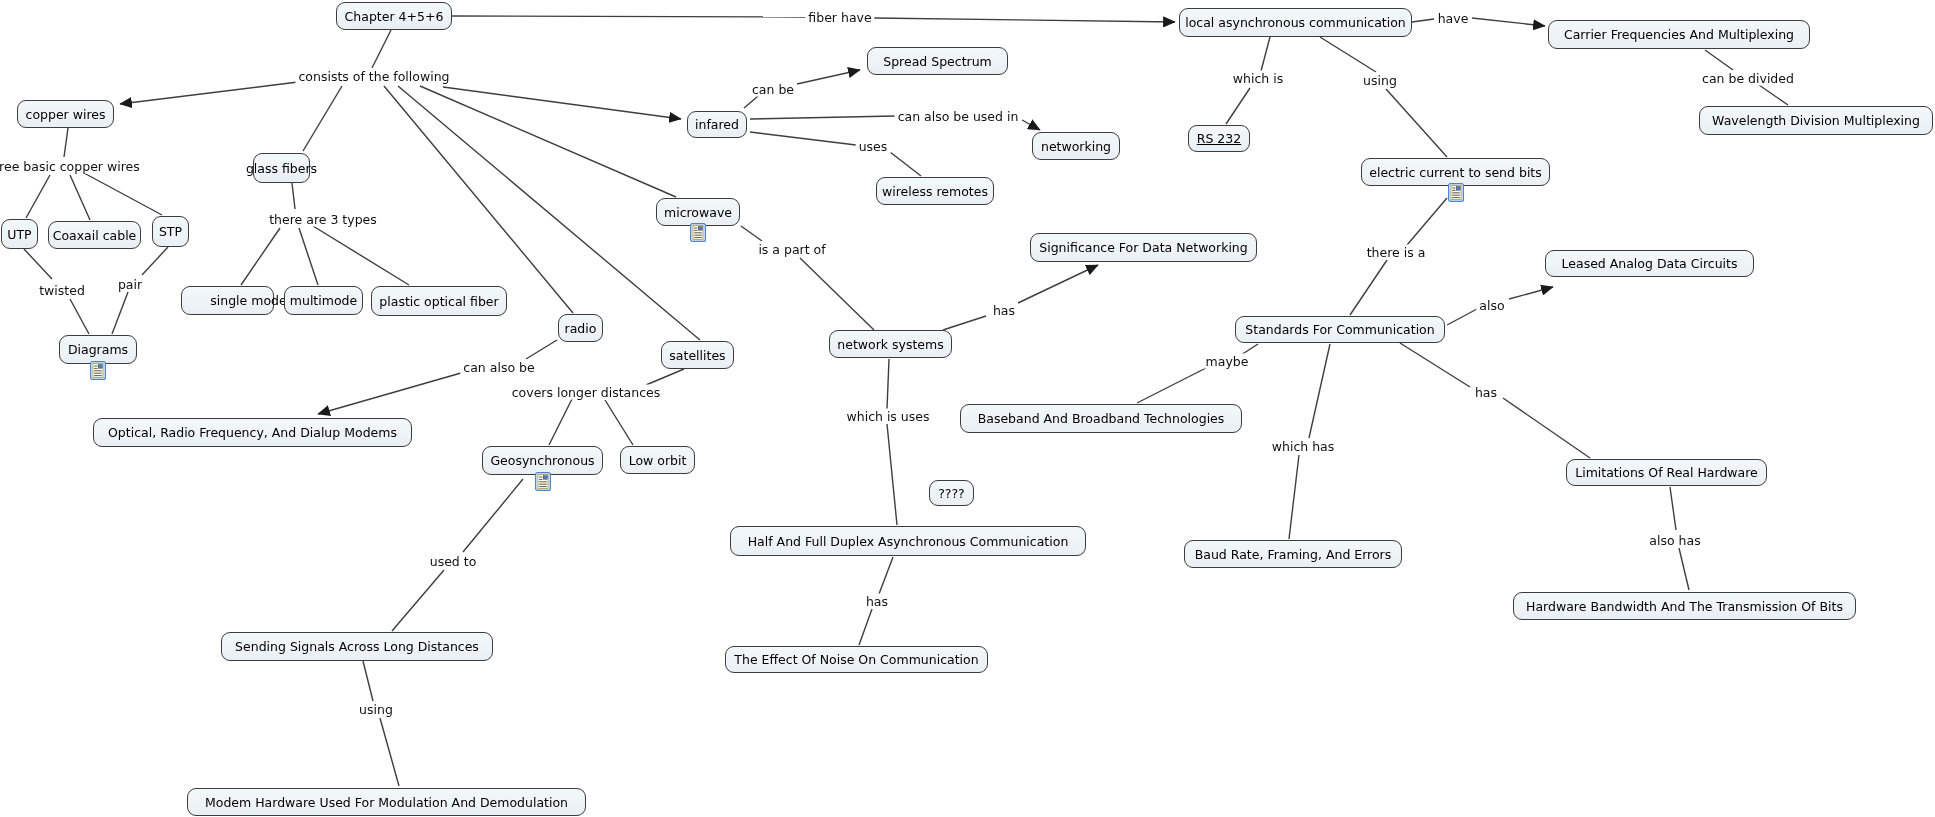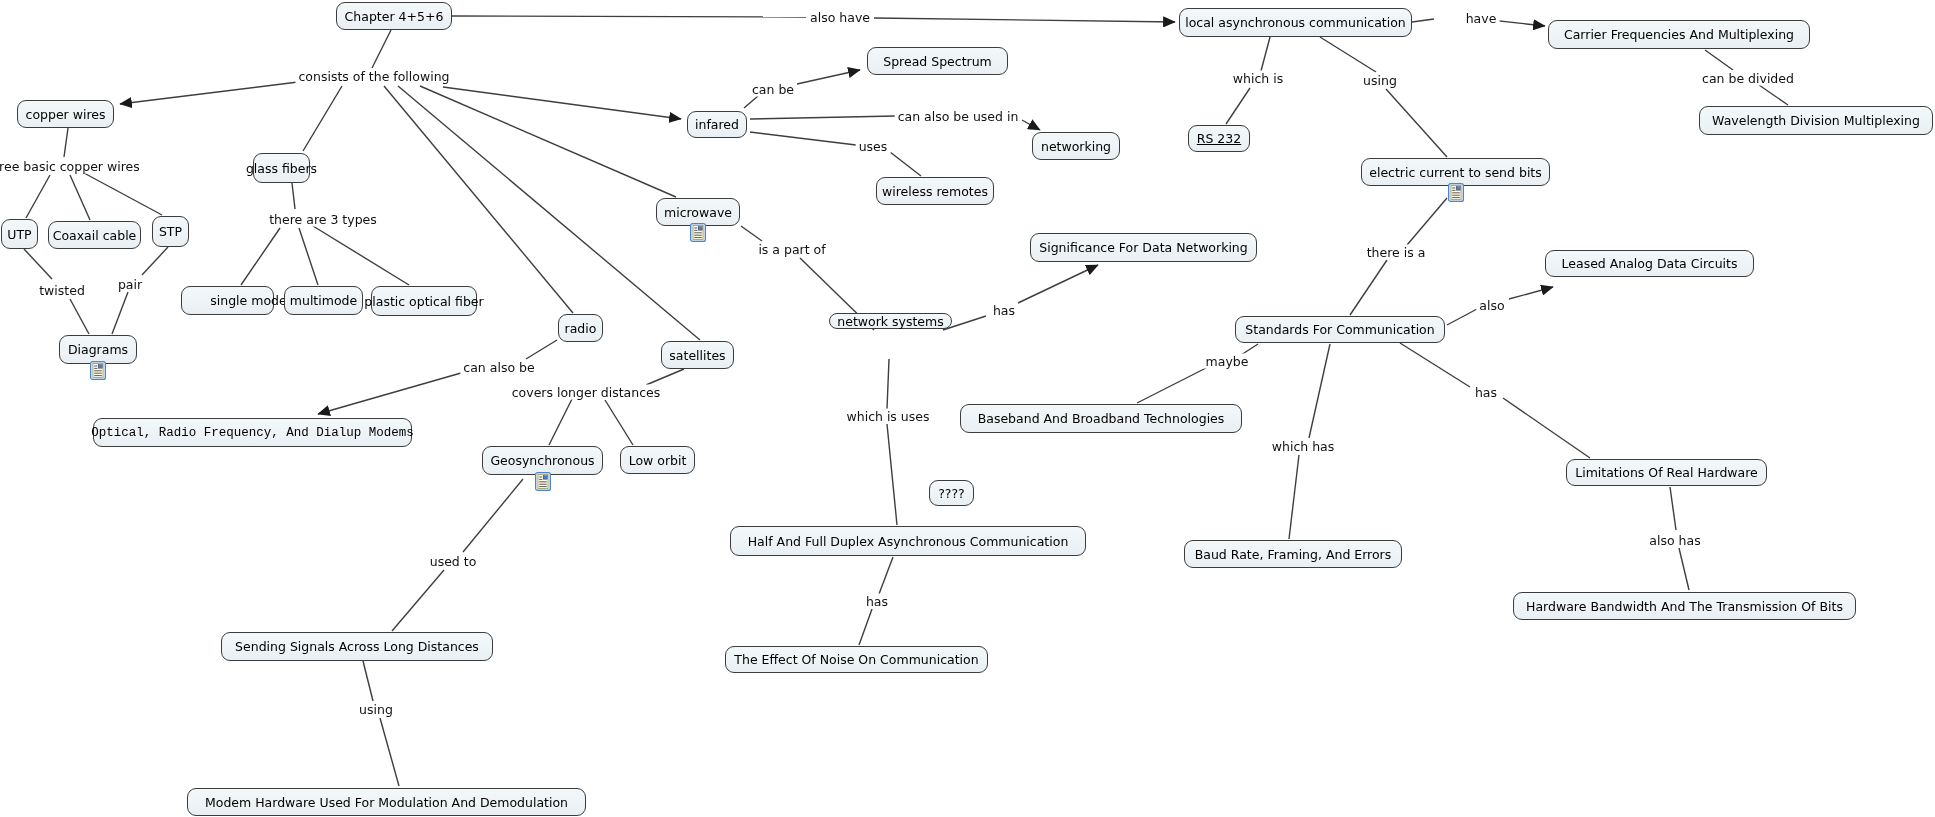--- a/index.html
+++ b/index.html
@@ -121,22 +121,22 @@
       <line x1="1679" y1="548" x2="1689" y2="590" stroke="#3e3e3e" stroke-width="1.4"></line>
       <line x1="744" y1="108" x2="758" y2="96" stroke="#3e3e3e" stroke-width="1.4"></line>
       <line x1="797" y1="84" x2="860" y2="70" stroke="#3e3e3e" stroke-width="1.4" marker-end="url(#arrowhead)"></line>
       <line x1="750" y1="119" x2="895" y2="116" stroke="#3e3e3e" stroke-width="1.4"></line>
       <line x1="1022" y1="120" x2="1040" y2="130" stroke="#3e3e3e" stroke-width="1.4" marker-end="url(#arrowhead)"></line>
       <line x1="750" y1="132" x2="856" y2="145" stroke="#3e3e3e" stroke-width="1.4"></line>
       <line x1="890" y1="152" x2="921" y2="176" stroke="#3e3e3e" stroke-width="1.4"></line>
     </svg>
   <div id="labels-layer">
       <div class="link-label" style="left: 374px; top: 76px;">consists of the following</div>
-      <div class="link-label" style="left: 840px; top: 17px;">also have</div>
-      <div class="link-label" style="left: 1453px; top: 18px; margin-left: 28px;">have</div>
+      <div class="link-label" style="left: 840px; top: 17px;">fiber have</div>
+      <div class="link-label" style="left: 1453px; top: 18px;">have</div>
       <div class="link-label" style="left: 1748px; top: 78px;">can be divided</div>
       <div class="link-label" style="left: 1258px; top: 78px;">which is</div>
       <div class="link-label" style="left: 1380px; top: 80px;">using</div>
       <div class="link-label" style="left: 773px; top: 89px;">can be</div>
       <div class="link-label" style="left: 958px; top: 116px;">can also be used in</div>
       <div class="link-label" style="left: 873px; top: 146px;">uses</div>
       <div class="link-label" style="left: 63px; top: 166px;">three basic copper wires</div>
       <div class="link-label" style="left: 295px; top: 219px; margin-left: 28px;">there are 3 types</div>
       <div class="link-label" style="left: 62px; top: 290px;">twisted</div>
       <div class="link-label" style="left: 130px; top: 284px;">pair</div>
@@ -223,30 +223,30 @@
             <line x1="4.2" y1="12.2" x2="11.8" y2="12.2" stroke="#333333" stroke-width="0.8"></line>
             <line x1="4.2" y1="14.6" x2="11.8" y2="14.6" stroke="#333333" stroke-width="0.8"></line>
           </svg></span>
       </div>
       <div class="concept-node" style="left: 181px; top: 286px; width: 93px; height: 29px; padding-left: 42px;">
         <span>single mode</span>
       </div>
       <div class="concept-node" style="left: 284px; top: 286px; width: 79px; height: 29px;">
         <span>multimode</span>
       </div>
-      <div class="concept-node" style="left: 371px; top: 286px; width: 106px; height: 30px;">
+      <div class="concept-node" style="left: 371px; top: 286px; width: 136px; height: 30px;">
         <span>plastic optical fiber</span>
       </div>
       <div class="concept-node" style="left: 558px; top: 314px; width: 45px; height: 28px;">
         <span>radio</span>
       </div>
       <div class="concept-node" style="left: 661px; top: 341px; width: 73px; height: 28px;">
         <span>satellites</span>
       </div>
-      <div class="concept-node" style="left: 93px; top: 418px; width: 319px; height: 29px; font-family: Liberation Mono, monospace;">
+      <div class="concept-node" style="left: 93px; top: 418px; width: 319px; height: 29px;">
         <span>Optical, Radio Frequency, And Dialup Modems</span>
       </div>
       <div class="concept-node" style="left: 482px; top: 446px; width: 121px; height: 29px;">
         <span>Geosynchronous</span>
         <span class="resource-icon" style="top: 25px;"><svg width="16" height="19" viewBox="0 0 16 19" xmlns="http://www.w3.org/2000/svg">
             <rect x="0.6" y="0.6" width="14.8" height="17.8" rx="2" fill="#dfeafa" stroke="#4d86c6" stroke-width="1.2"></rect>
             <rect x="3" y="2.6" width="10" height="13.8" fill="#fffde8" stroke="#9a8b45" stroke-width="0.7"></rect>
             <rect x="8.2" y="3.6" width="4" height="3.6" fill="#4f78c4" stroke="#333333" stroke-width="0.4"></rect>
             <line x1="4.2" y1="5" x2="7.4" y2="5" stroke="#333333" stroke-width="0.8"></line>
             <line x1="4.2" y1="7.4" x2="7.4" y2="7.4" stroke="#333333" stroke-width="0.8"></line>
@@ -270,21 +270,21 @@
             <rect x="0.6" y="0.6" width="14.8" height="17.8" rx="2" fill="#dfeafa" stroke="#4d86c6" stroke-width="1.2"></rect>
             <rect x="3" y="2.6" width="10" height="13.8" fill="#fffde8" stroke="#9a8b45" stroke-width="0.7"></rect>
             <rect x="8.2" y="3.6" width="4" height="3.6" fill="#4f78c4" stroke="#333333" stroke-width="0.4"></rect>
             <line x1="4.2" y1="5" x2="7.4" y2="5" stroke="#333333" stroke-width="0.8"></line>
             <line x1="4.2" y1="7.4" x2="7.4" y2="7.4" stroke="#333333" stroke-width="0.8"></line>
             <line x1="4.2" y1="9.8" x2="11.8" y2="9.8" stroke="#333333" stroke-width="0.8"></line>
             <line x1="4.2" y1="12.2" x2="11.8" y2="12.2" stroke="#333333" stroke-width="0.8"></line>
             <line x1="4.2" y1="14.6" x2="11.8" y2="14.6" stroke="#333333" stroke-width="0.8"></line>
           </svg></span>
       </div>
-      <div class="concept-node" style="left: 829px; top: 313px; width: 123px; height: 16px;">
+      <div class="concept-node" style="left: 829px; top: 330px; width: 123px; height: 28px;">
         <span>network systems</span>
       </div>
       <div class="concept-node" style="left: 1030px; top: 233px; width: 227px; height: 29px;">
         <span>Significance For Data Networking</span>
       </div>
       <div class="concept-node" style="left: 929px; top: 480px; width: 45px; height: 26px;">
         <span>????</span>
       </div>
       <div class="concept-node" style="left: 730px; top: 526px; width: 356px; height: 30px;">
         <span>Half And Full Duplex Asynchronous Communication</span>

